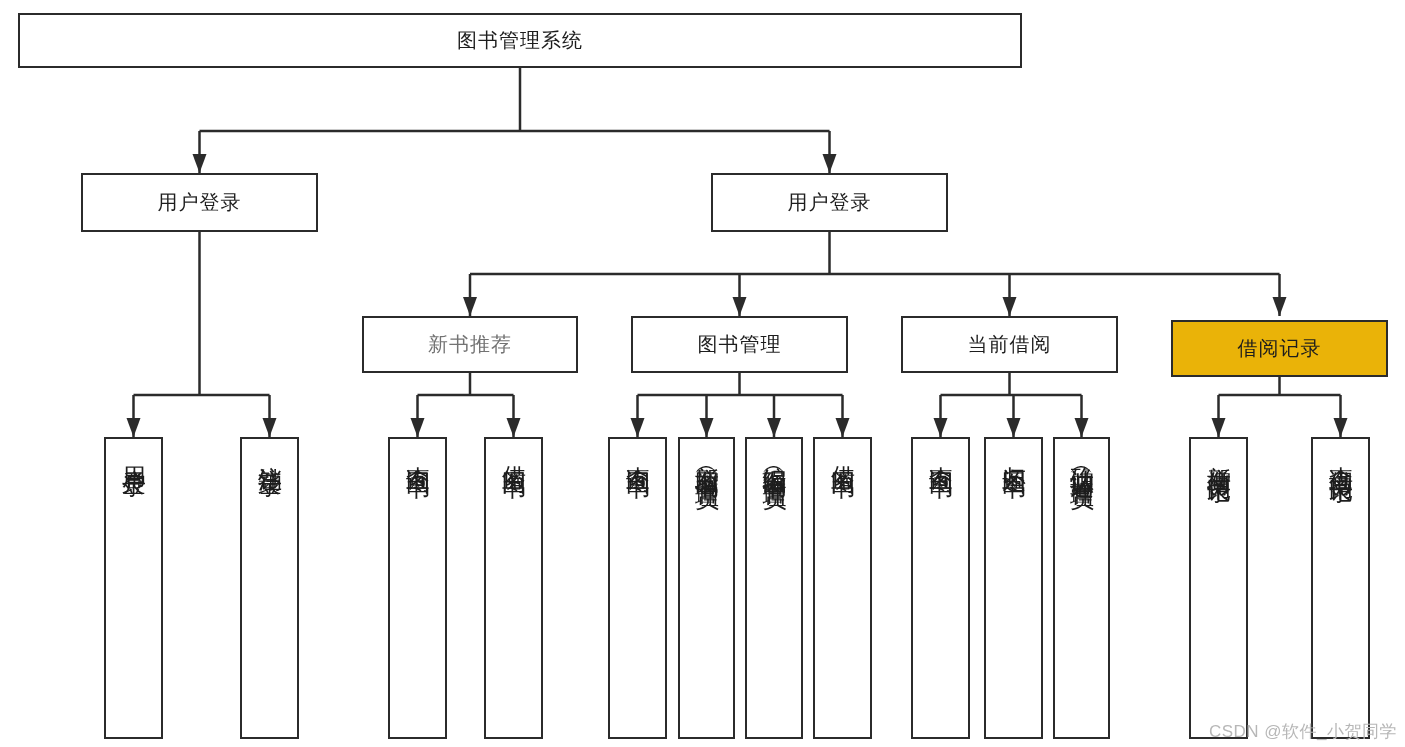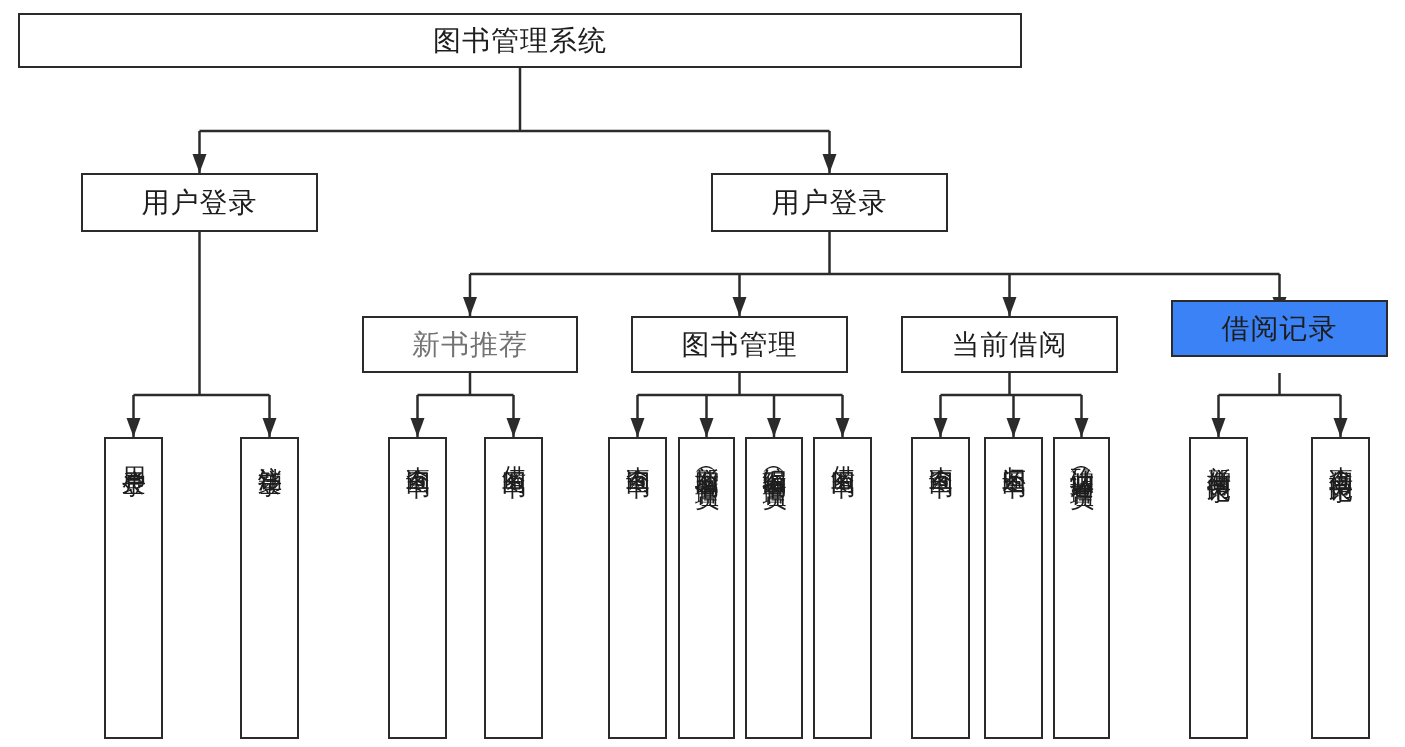--- a/index.html
+++ b/index.html
@@ -27,21 +27,21 @@
     position: absolute;
     box-sizing: border-box;
     border: 2px solid #2b2b2b;
     background: #ffffff;
     display: flex;
     align-items: center;
     justify-content: center;
     color: #1d1d1d;
   }
   .node.horizontal {
-    font-size: 28px;
+    font-size: 20px;
     letter-spacing: 1px;
   }
   .node.vertical {
     align-items: flex-start;
     padding-top: 8px;
   }
   .node.vertical .vlabel {
     writing-mode: vertical-rl;
     text-orientation: upright;
     font-size: 24px;
@@ -129,21 +129,21 @@
       </div>
       <div class="node horizontal" style="left: 362px; top: 316px; width: 216px; height: 57px; border-color: rgb(43, 43, 43); background: rgb(255, 255, 255); color: #737373;">
         <span>新书推荐</span>
       </div>
       <div class="node horizontal" style="left: 631px; top: 316px; width: 217px; height: 57px; border-color: rgb(43, 43, 43); background: rgb(255, 255, 255); color: rgb(29, 29, 29);">
         <span>图书管理</span>
       </div>
       <div class="node horizontal" style="left: 901px; top: 316px; width: 217px; height: 57px; border-color: rgb(43, 43, 43); background: rgb(255, 255, 255); color: rgb(29, 29, 29);">
         <span>当前借阅</span>
       </div>
-      <div class="node horizontal" style="left: 1171px; top: 300px; width: 217px; height: 57px; border-color: rgb(43, 43, 43); background: #3b82f6; color: rgb(29, 29, 29);">
+      <div class="node horizontal" style="left: 1171px; top: 320px; width: 217px; height: 57px; border-color: rgb(43, 43, 43); background: #eab308; color: rgb(29, 29, 29);">
         <span>借阅记录</span>
       </div>
       <div class="node vertical" style="left: 104px; top: 437px; width: 59px; height: 302px; border-color: rgb(43, 43, 43); background: rgb(255, 255, 255); color: rgb(29, 29, 29);">
         <span class="vlabel">用户登录</span>
       </div>
       <div class="node vertical" style="left: 240px; top: 437px; width: 59px; height: 302px; border-color: rgb(43, 43, 43); background: rgb(255, 255, 255); color: rgb(29, 29, 29);">
         <span class="vlabel">注销登录</span>
       </div>
       <div class="node vertical" style="left: 388px; top: 437px; width: 59px; height: 302px; border-color: rgb(43, 43, 43); background: rgb(255, 255, 255); color: rgb(29, 29, 29);">
         <span class="vlabel">查询图书</span>
@@ -172,13 +172,14 @@
       <div class="node vertical" style="left: 1053px; top: 437px; width: 57px; height: 302px; border-color: rgb(43, 43, 43); background: rgb(255, 255, 255); color: rgb(29, 29, 29);">
         <span class="vlabel">确认归还（管理员）</span>
       </div>
       <div class="node vertical" style="left: 1189px; top: 437px; width: 59px; height: 302px; border-color: rgb(43, 43, 43); background: rgb(255, 255, 255); color: rgb(29, 29, 29);">
         <span class="vlabel">新增借阅记录</span>
       </div>
       <div class="node vertical" style="left: 1311px; top: 437px; width: 59px; height: 302px; border-color: rgb(43, 43, 43); background: rgb(255, 255, 255); color: rgb(29, 29, 29);">
         <span class="vlabel">查询借阅记录</span>
       </div>
     </div>
+  <div class="watermark">CSDN @软件_小贺同学</div>
 </div>
 
 </body></html>

